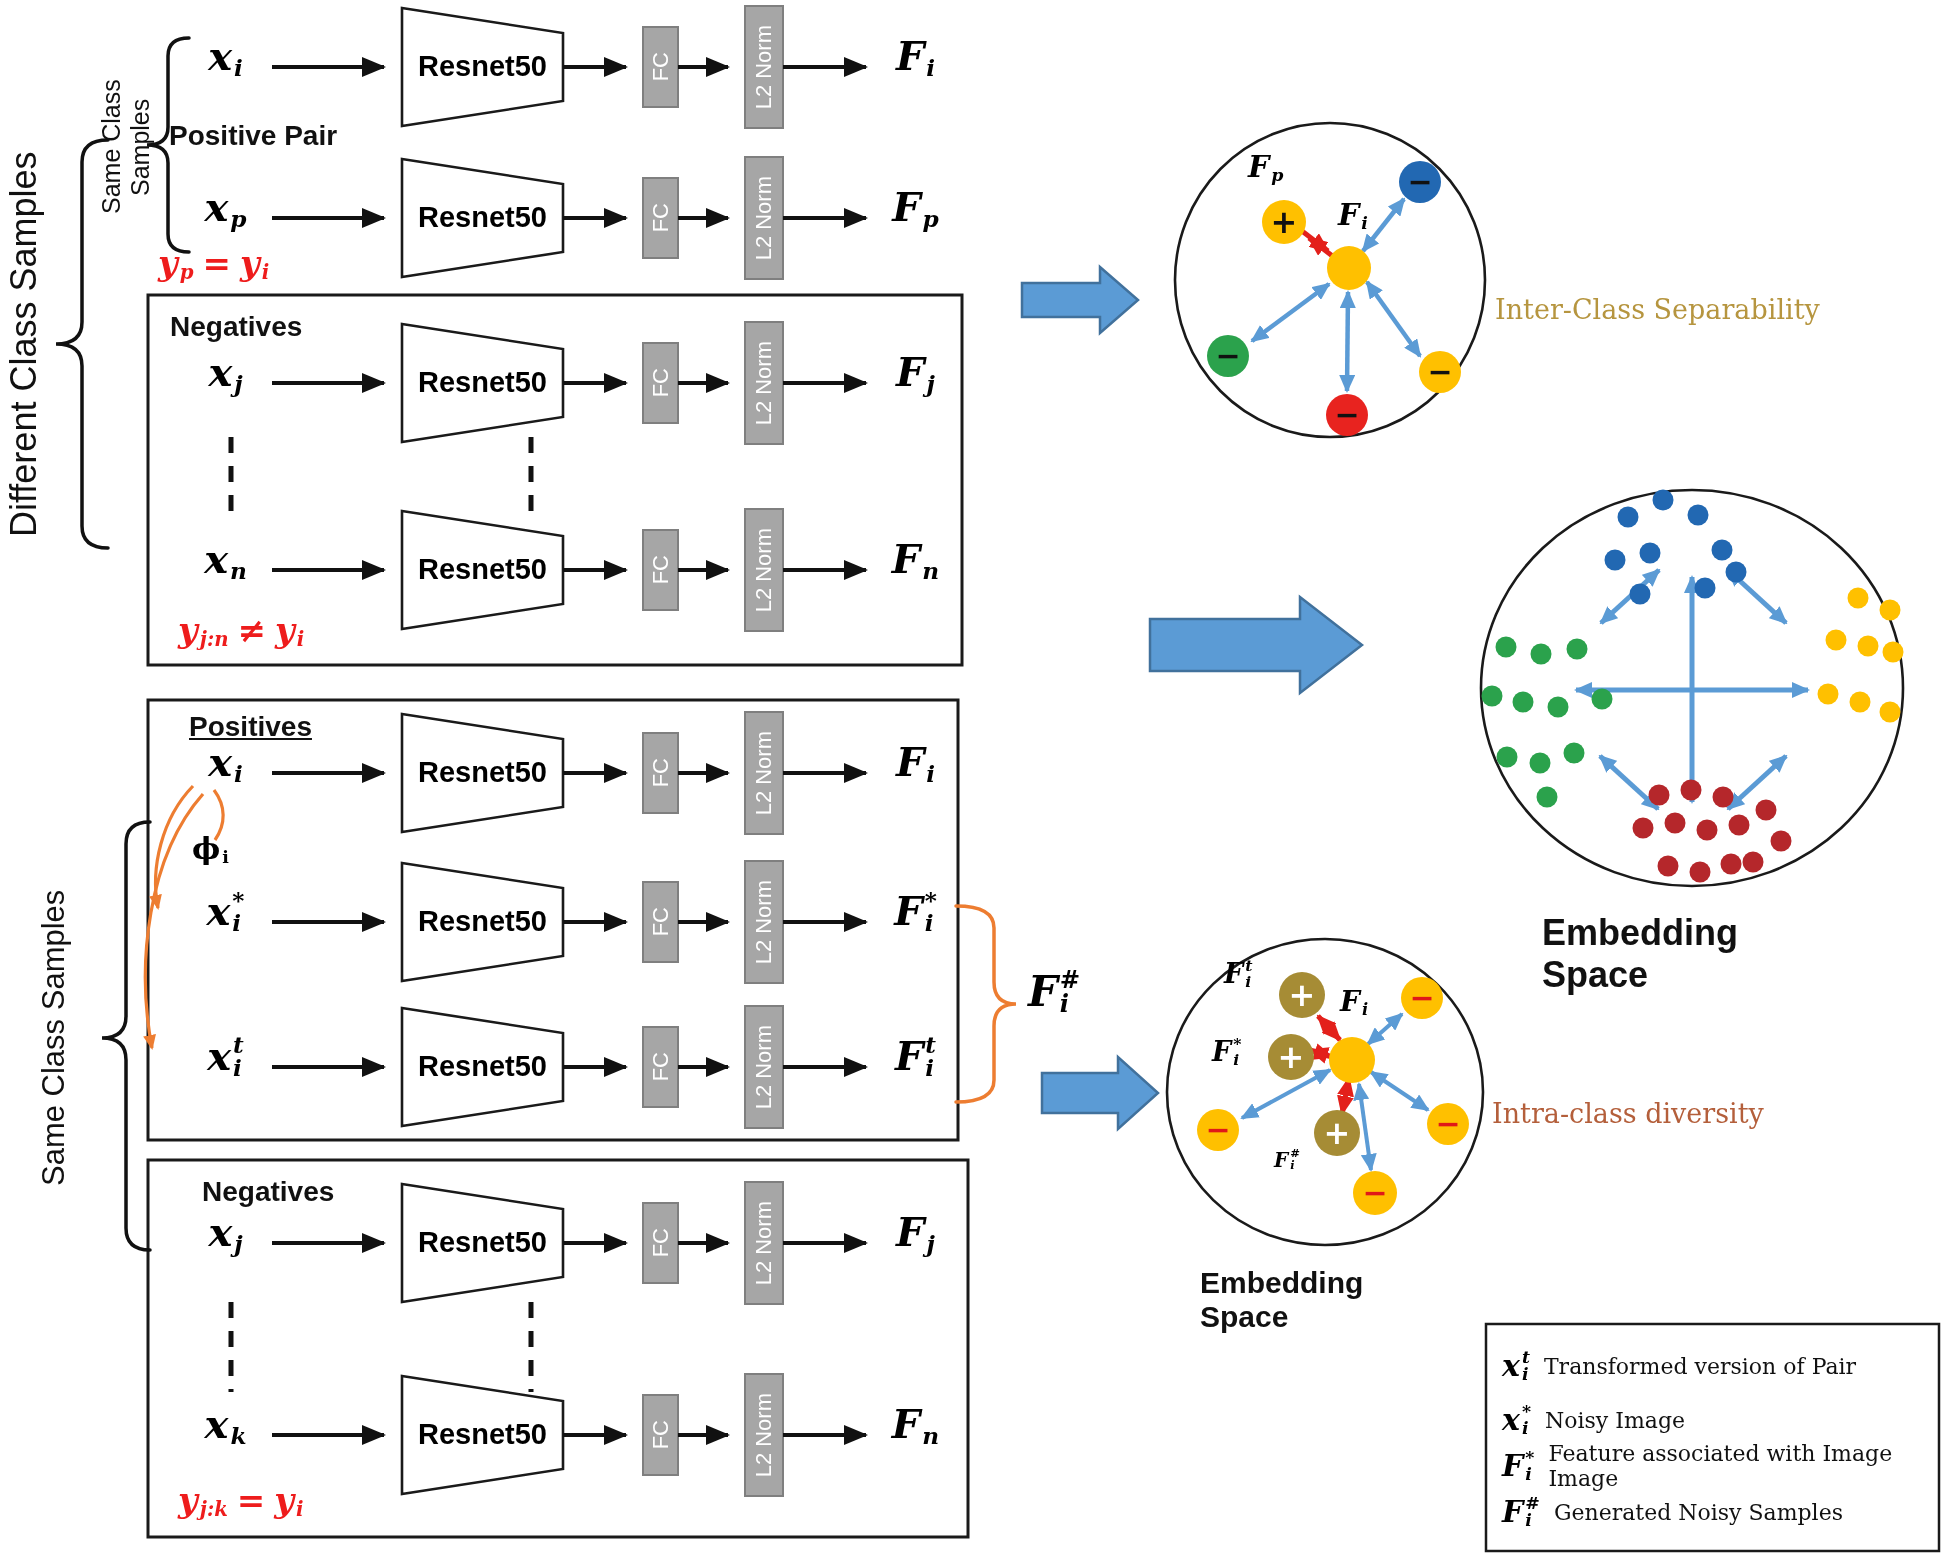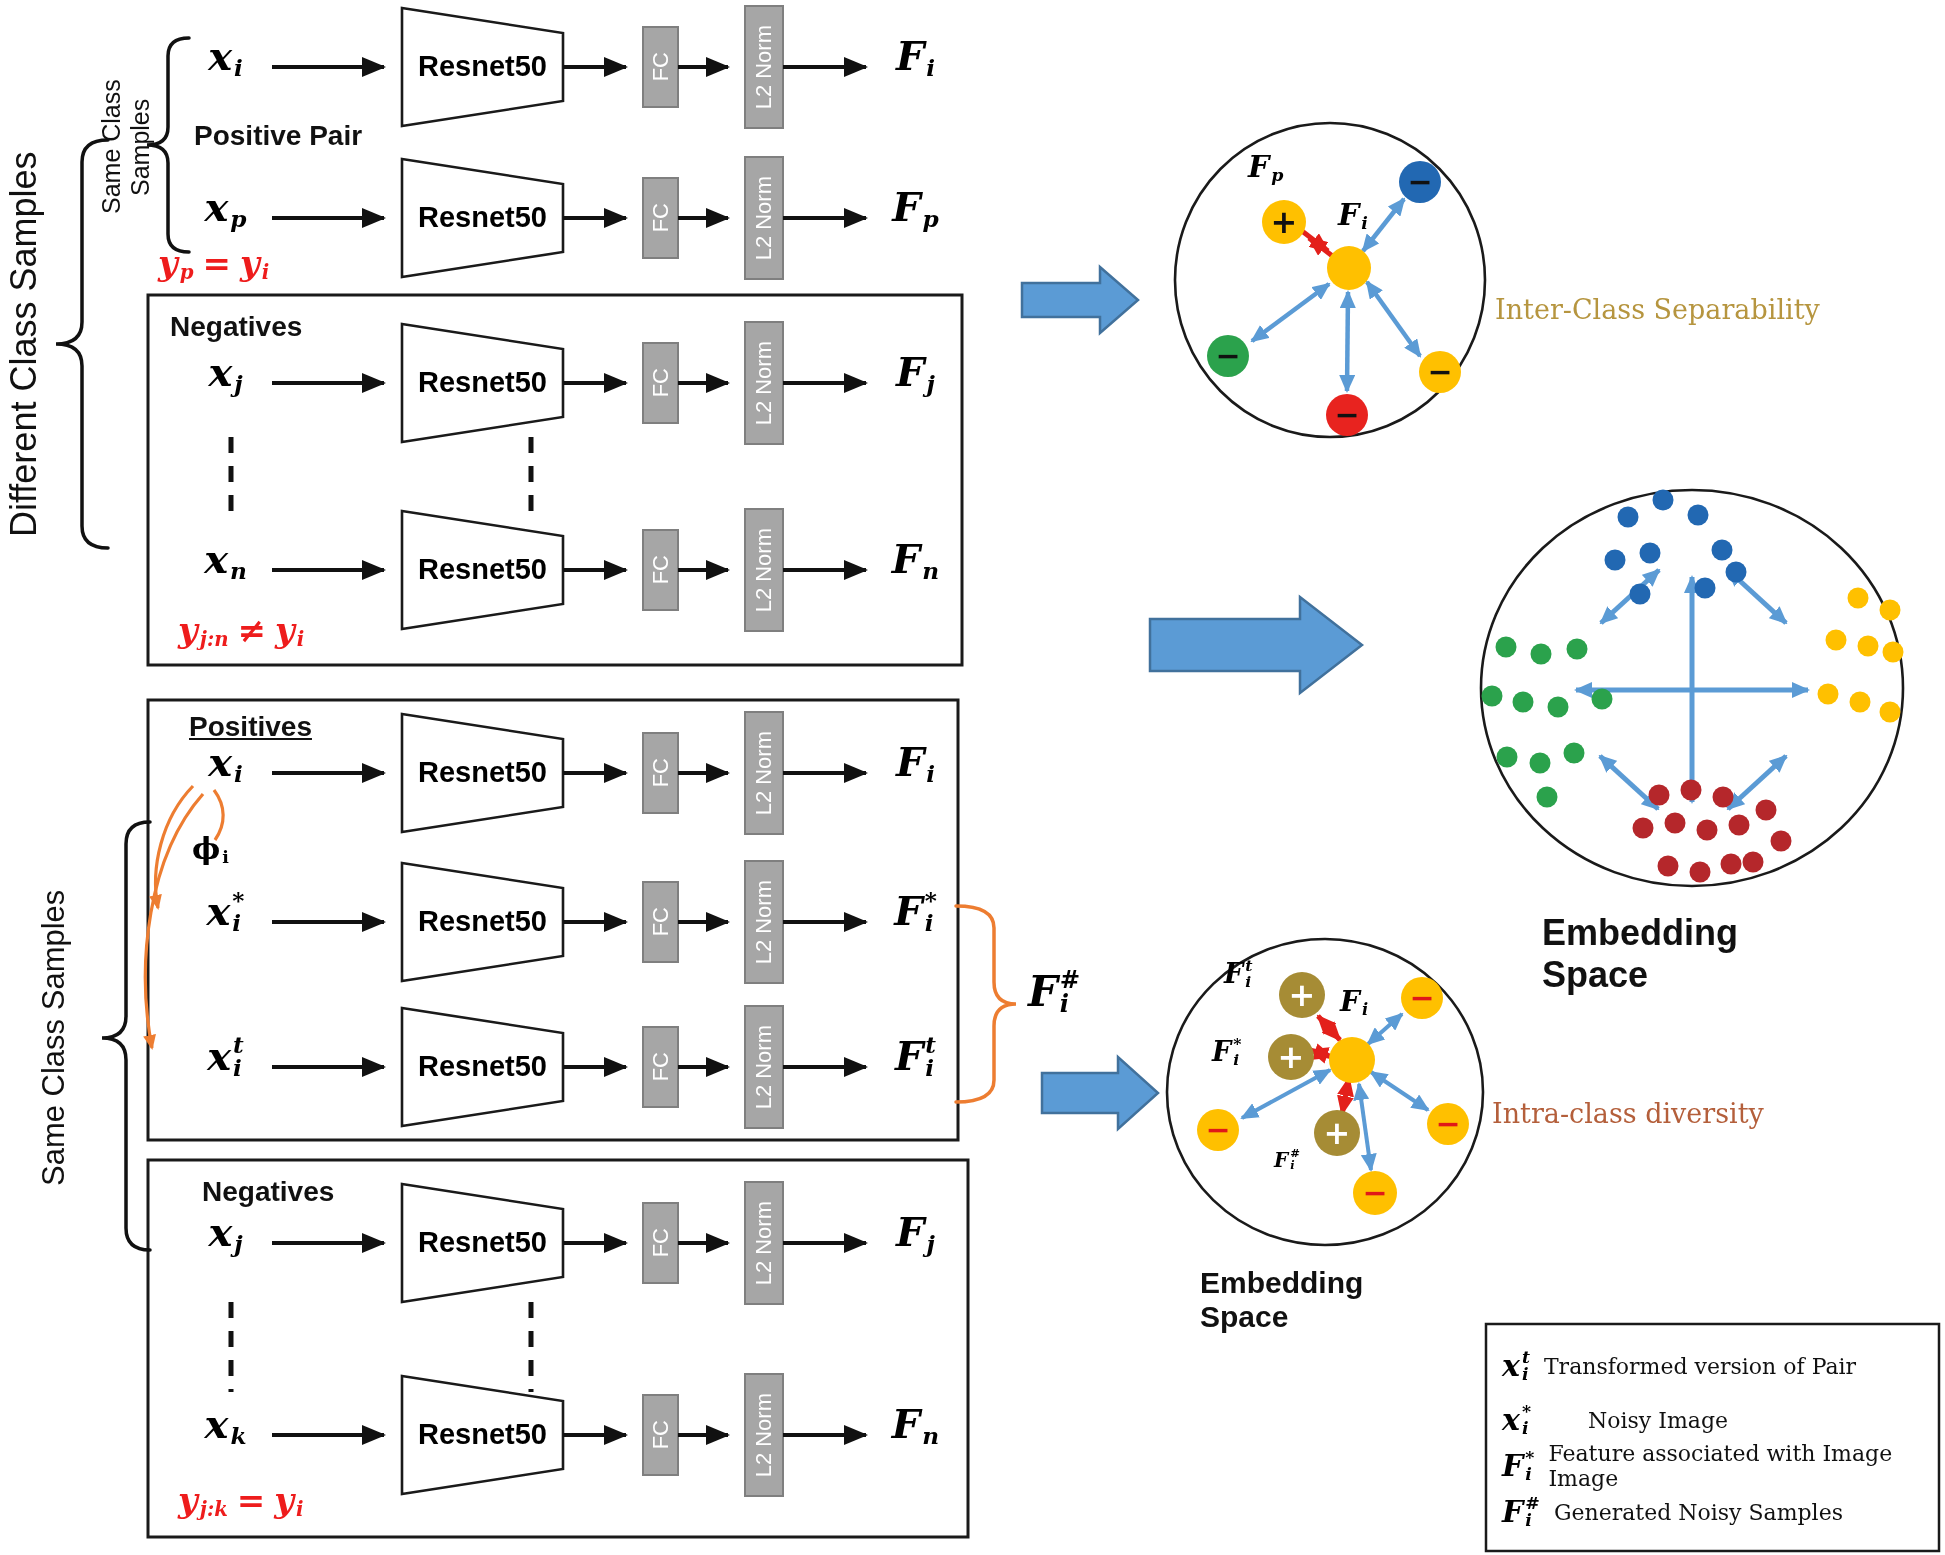--- a/index.html
+++ b/index.html
@@ -257,21 +257,21 @@
   </g>
 </svg>
 
 <div class="abs vtext ctr" style="left:-4px;top:138px;width:56px;height:412px;font-size:36px;">Different Class Samples</div>
 <div class="abs vtext ctr" style="left:104px;top:32px;width:44px;height:230px;font-size:25px;">Same Class Samples</div>
 <div class="abs vtext ctr" style="left:28px;top:820px;width:52px;height:436px;font-size:31px;">Same Class Samples</div>
 
 <div class="abs boldsans" style="left:170px;top:311px;font-size:28px;">Negatives</div>
 <div class="abs boldsans" style="left:189px;top:711px;font-size:28px;text-decoration:underline;">Positives</div>
 <div class="abs boldsans" style="left:202px;top:1176px;font-size:28px;">Negatives</div>
-<div class="abs boldsans" style="left:194px;top:120px;font-size:28px;">Positive Pair</div>
+<div class="abs boldsans" style="left:169px;top:120px;font-size:28px;">Positive Pair</div>
 
 <div class="abs" style="left:192px;top:832px;font-size:30px;">
   <span class="msym" style="font-style:normal;">
         <span class="mb">ϕ</span>
         <span class="mss">
           <span class="msup"></span>
           <span class="msub">i</span>
         </span>
       </span>
 </div>
@@ -680,21 +680,21 @@
   <span class="serifcap" style="font-size:22px;color:#111;">Transformed version of Pair</span>
 </div>
 <div class="abs" style="left:1502px;top:1396px;width:430px;height:48px;display:flex;align-items:center;gap:14px;">
   <span class="msym" style="font-size:30px;">
         <i class="mb">x</i>
         <span class="mss">
           <span class="msup">*</span>
           <span class="msub">i</span>
         </span>
       </span>
-  <span class="serifcap" style="font-size:22px;color:#111;margin-left:43px;">Noisy Image</span>
+  <span class="serifcap" style="font-size:22px;color:#111;">Noisy Image</span>
 </div>
 <div class="abs" style="left:1502px;top:1442px;width:440px;height:48px;display:flex;align-items:center;gap:14px;">
   <span class="msym" style="font-size:30px;">
         <i class="mb">F</i>
         <span class="mss">
           <span class="msup">*</span>
           <span class="msub">i</span>
         </span>
       </span>
   <span class="serifcap" style="font-size:22px;color:#111;">Feature associated with Image Image</span>

